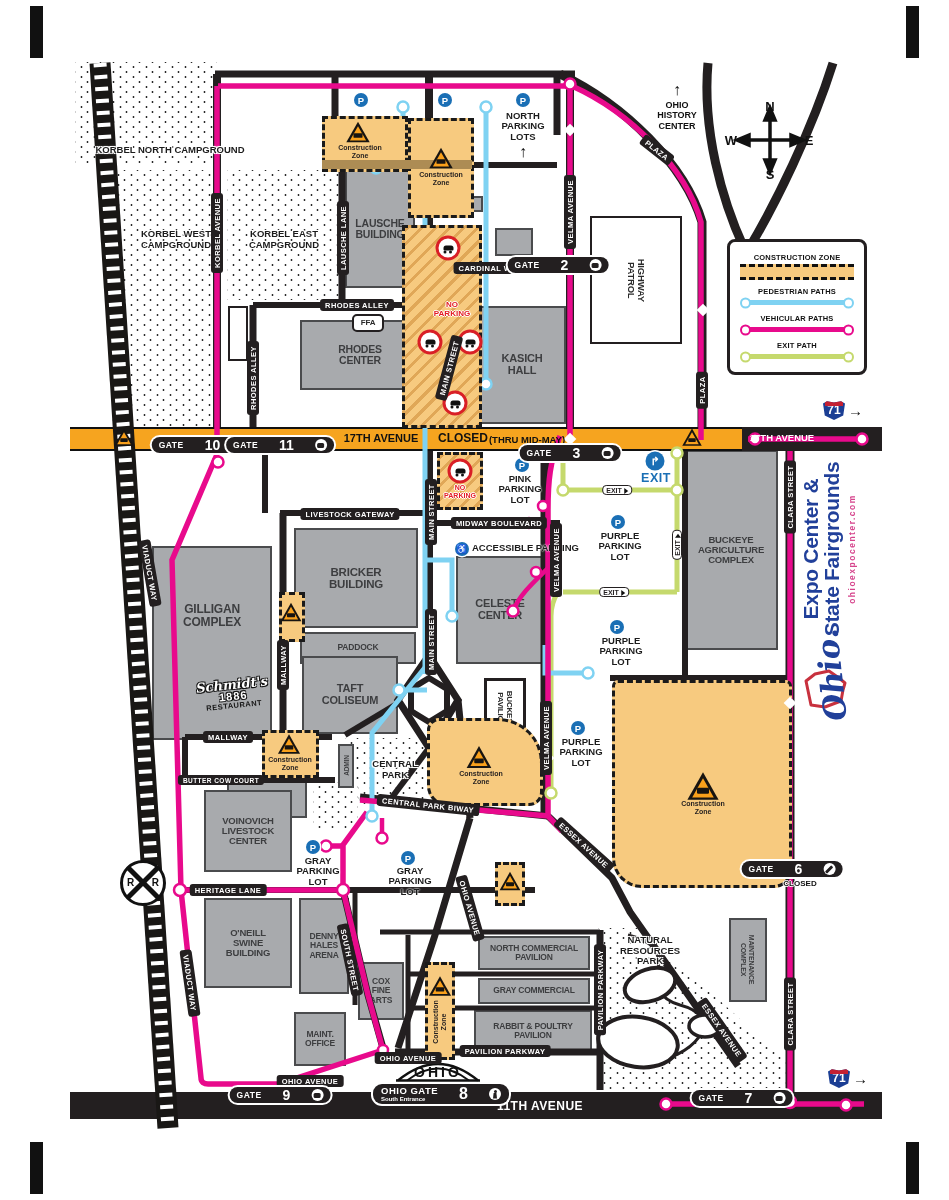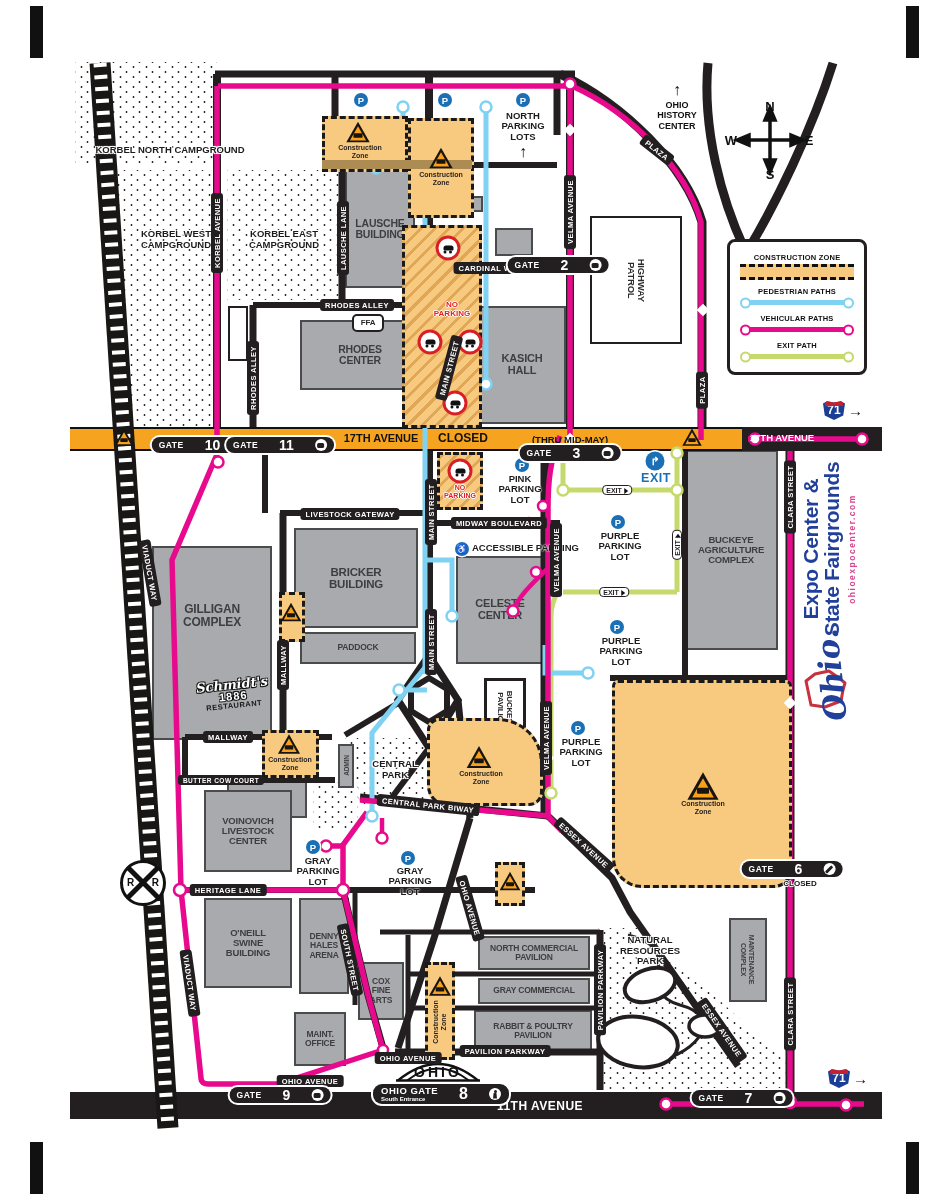--- a/index.html
+++ b/index.html
@@ -315,20 +315,24 @@
       <div class="lbl">HIGHWAY
 PATROL</div>
     </div>
   <div class="bld" style="left:294px;top:528px;width:124px;height:100px;">
       <div class="lbl" style="font-size:11.5px;">BRICKER
 BUILDING</div>
     </div>
   <div class="bld" style="left:300px;top:632px;width:116px;height:32px;">
       <div class="lbl" style="font-size:8.5px;">PADDOCK</div>
     </div>
+  <div class="bld" style="left:302px;top:656px;width:96px;height:78px;">
+      <div class="lbl" style="font-size:11px;">TAFT
+COLISEUM</div>
+    </div>
   <div class="bld" style="left:152px;top:546px;width:120px;height:194px;align-items:flex-start;">
       <div class="lbl" style="font-size:12px;margin-top:55px;">GILLIGAN
 COMPLEX</div>
     </div>
   <div class="schm">
     <div class="s1">Schmidt's</div>
     <div class="s2">1886</div>
     <div class="s3">RESTAURANT</div>
   </div>
   <div class="bld" style="left:183px;top:780px;width:80px;height:38px;margin-left:44px;">
@@ -408,21 +412,21 @@
 RESOURCES
 PARK</div>
   <div class="spill" style="left:143px;top:965px;--r:87deg;font-size:9px;letter-spacing:1px;background:transparent;color:#fff;">RAILROAD</div>
   <div class="rrsign">
     <span class="l">R</span>
     <span class="r">R</span>
   </div>
 
   <div class="bandtxt" style="left:381px;top:438px;font-size:11px;">17TH AVENUE</div>
   <div class="bandtxt" style="left:463px;top:438px;font-size:12px;">CLOSED</div>
-  <div class="bandtxt" style="left:527px;top:439px;font-size:9.5px;margin-left:43px;">(THRU MID-MAY)</div>
+  <div class="bandtxt" style="left:527px;top:439px;font-size:9.5px;">(THRU MID-MAY)</div>
   <div class="bandtxt white" style="left:782px;top:437px;font-size:9.5px;">17TH AVENUE</div>
   <div class="bandtxt white" style="left:540px;top:1106px;font-size:12px;letter-spacing:.5px;">11TH AVENUE</div>
   <div class="spill" style="left:217px;top:233px;--r:-90deg;">KORBEL AVENUE</div>
   <div class="spill" style="left:343px;top:238px;--r:-90deg;">LAUSCHE LANE</div>
   <div class="spill" style="left:357px;top:305px;">RHODES ALLEY</div>
   <div class="spill" style="left:253px;top:378px;--r:-90deg;">RHODES ALLEY</div>
   <div class="spill" style="left:490px;top:268px;">CARDINAL WAY</div>
   <div class="spill" style="left:449px;top:368px;--r:-75deg;">MAIN STREET</div>
   <div class="spill" style="left:431px;top:512px;--r:-90deg;">MAIN STREET</div>
   <div class="spill" style="left:431px;top:642px;--r:-90deg;">MAIN STREET</div>

